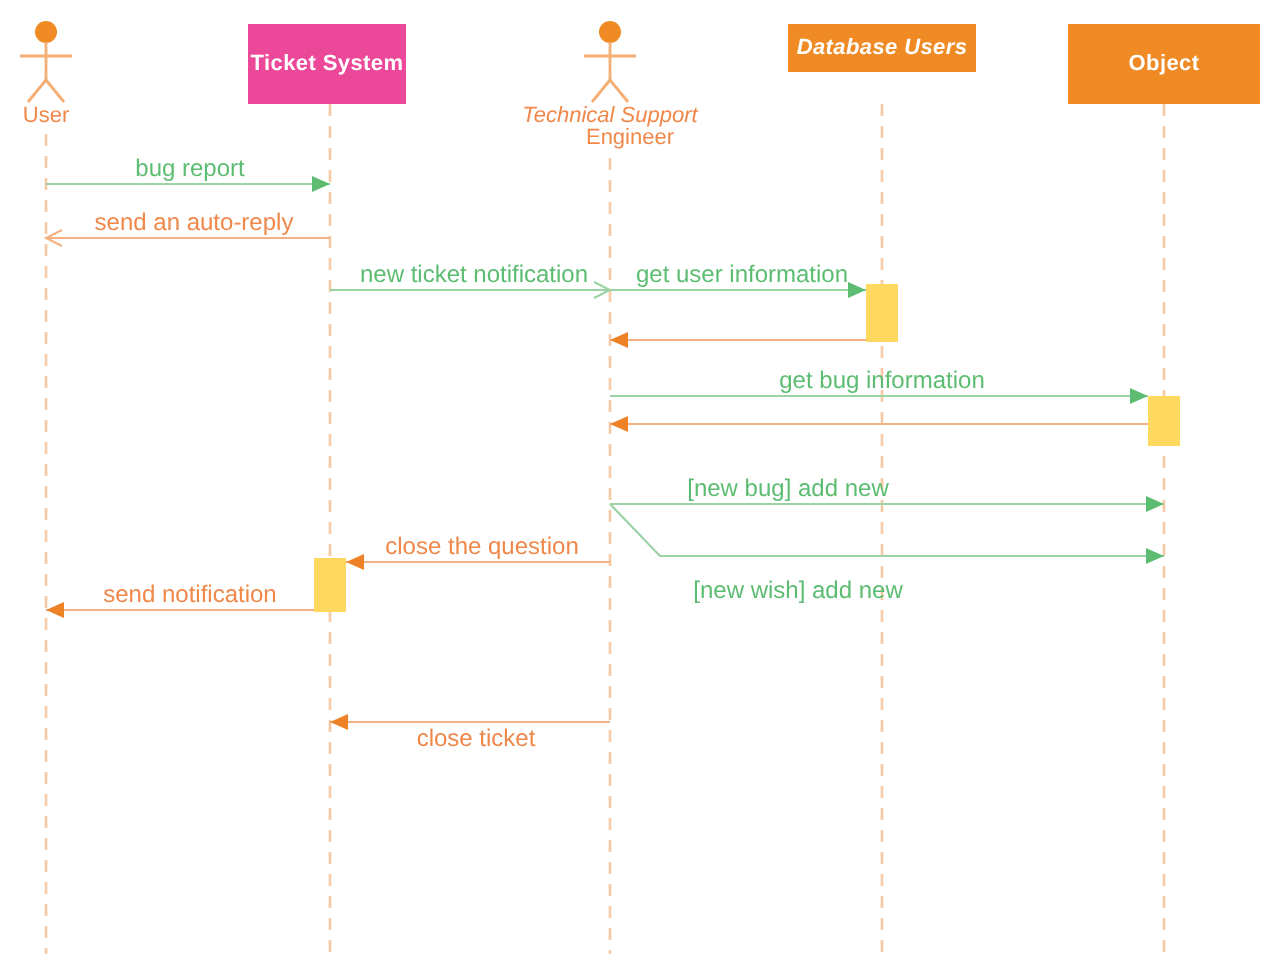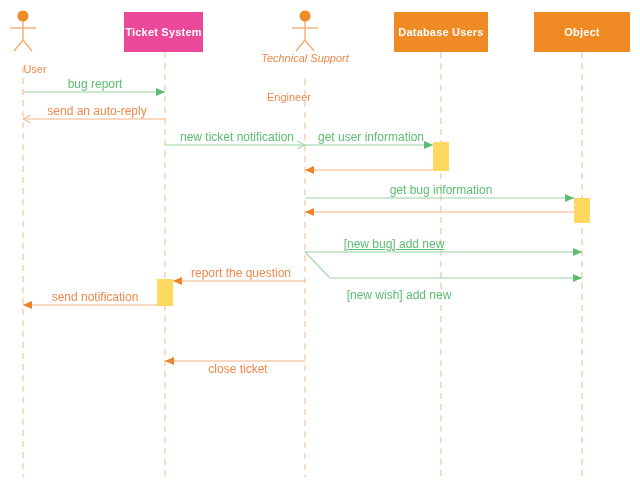--- a/index.html
+++ b/index.html
@@ -90,35 +90,35 @@
         <line x1="23" y1="40" x2="32" y2="51" stroke="#F4AD72" stroke-width="1.4"></line>
       </g>
       <g>
         <circle cx="305" cy="16" r="5.5" fill="#EF8A24"></circle>
         <line x1="305" y1="21" x2="305" y2="40" stroke="#F4AD72" stroke-width="1.4"></line>
         <line x1="292" y1="28" x2="318" y2="28" stroke="#F4AD72" stroke-width="1.4"></line>
         <line x1="305" y1="40" x2="296" y2="51" stroke="#F4AD72" stroke-width="1.4"></line>
         <line x1="305" y1="40" x2="314" y2="51" stroke="#F4AD72" stroke-width="1.4"></line>
       </g>
     </svg>
-    <div class="actor-label" style="left: 23px; top: 64px; color: rgb(240, 136, 74); margin-left: 12px;">User</div>
+    <div class="actor-label" style="left: 23px; top: 53px; color: rgb(240, 136, 74);">User</div>
     <div class="lifeline-box" style="left: 124px; top: 12px; width: 79px; height: 40px; background: #ec4899; color: rgb(255, 255, 255);">
       <span>Ticket System</span>
     </div>
     <div class="actor-label" style="left: 305px; top: 53px; color: rgb(240, 136, 74); font-style: italic;">Technical Support</div>
-    <div class="actor-label" style="left: 289px; top: 64px; color: rgb(240, 136, 74); margin-top: 28px;">Engineer</div>
-    <div class="lifeline-box" style="left: 394px; top: 12px; width: 94px; height: 40px; background: rgb(239, 138, 36); color: rgb(255, 255, 255);">
+    <div class="actor-label" style="left: 315px; top: 64px; color: rgb(240, 136, 74);">Engineer</div>
+    <div class="lifeline-box" style="left: 394px; top: 12px; width: 94px; height: 24px; background: rgb(239, 138, 36); color: rgb(255, 255, 255); font-style: italic;">
       <span>Database Users</span>
     </div>
     <div class="lifeline-box" style="left: 534px; top: 12px; width: 96px; height: 40px; background: rgb(239, 138, 36); color: rgb(255, 255, 255);">
       <span>Object</span>
     </div>
     <div class="msg-label" style="left: 95px; top: 79px; color: rgb(92, 189, 114);">bug report</div>
     <div class="msg-label" style="left: 97px; top: 106px; color: rgb(240, 136, 74);">send an auto-reply</div>
     <div class="msg-label" style="left: 237px; top: 132px; color: rgb(92, 189, 114);">new ticket notification</div>
     <div class="msg-label" style="left: 371px; top: 132px; color: rgb(92, 189, 114); text-align: right;">get user information</div>
     <div class="msg-label" style="left: 441px; top: 185px; color: rgb(92, 189, 114);">get bug information</div>
-    <div class="msg-label" style="left: 394px; top: 239px; color: rgb(92, 189, 114); text-decoration: underline;">[new bug] add new</div>
+    <div class="msg-label" style="left: 394px; top: 239px; color: rgb(92, 189, 114);">[new bug] add new</div>
     <div class="msg-label" style="left: 399px; top: 265px; color: rgb(92, 189, 114); margin-top: 25px;">[new wish] add new</div>
-    <div class="msg-label" style="left: 241px; top: 268px; color: rgb(240, 136, 74);">report the question</div>
+    <div class="msg-label" style="left: 241px; top: 268px; color: rgb(240, 136, 74);">close the question</div>
     <div class="msg-label" style="left: 95px; top: 292px; color: rgb(240, 136, 74); text-align: center;">send notification</div>
     <div class="msg-label" style="left: 238px; top: 364px; color: rgb(240, 136, 74);">close ticket</div>
   </div>
 
 </body></html>

